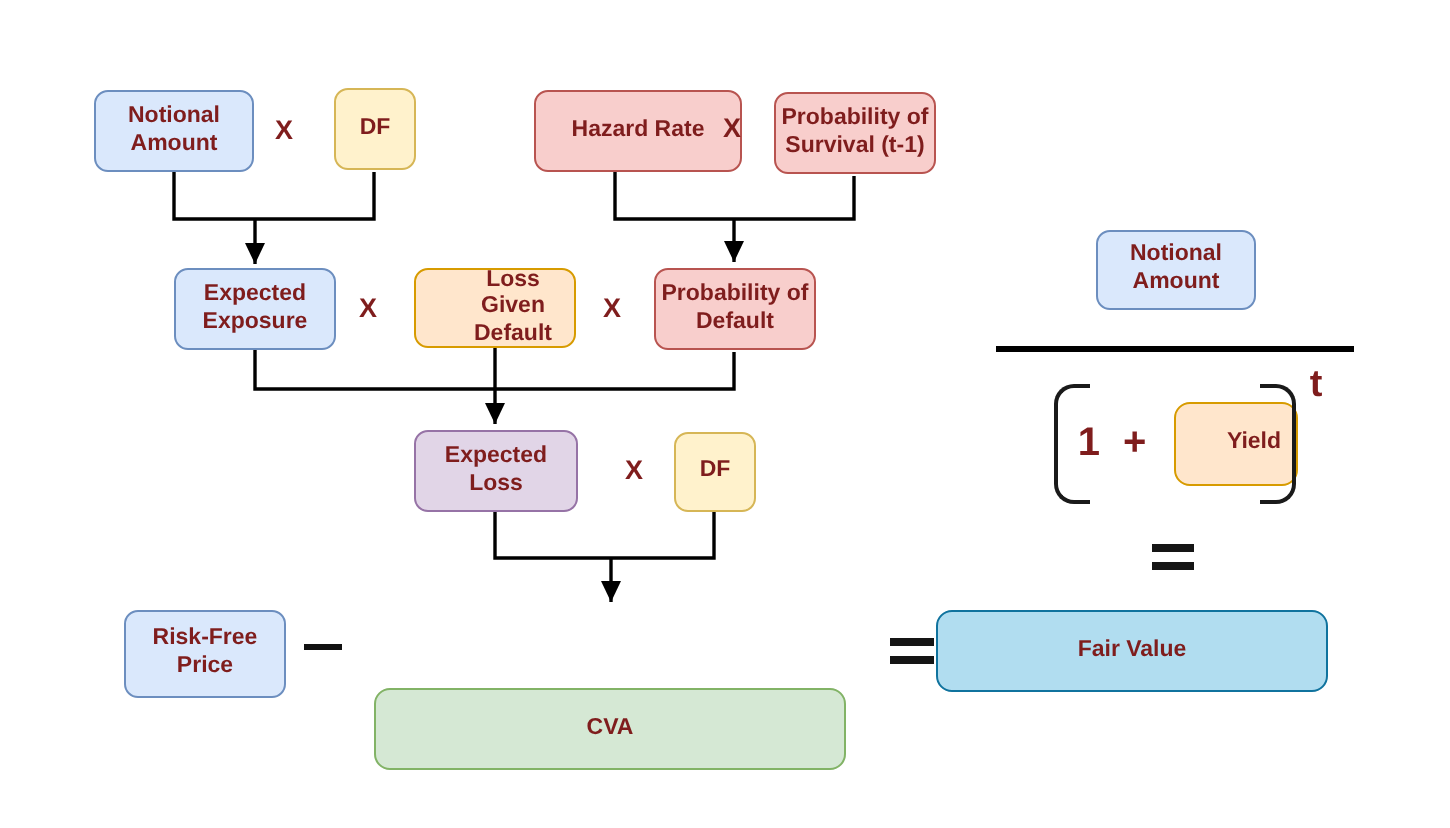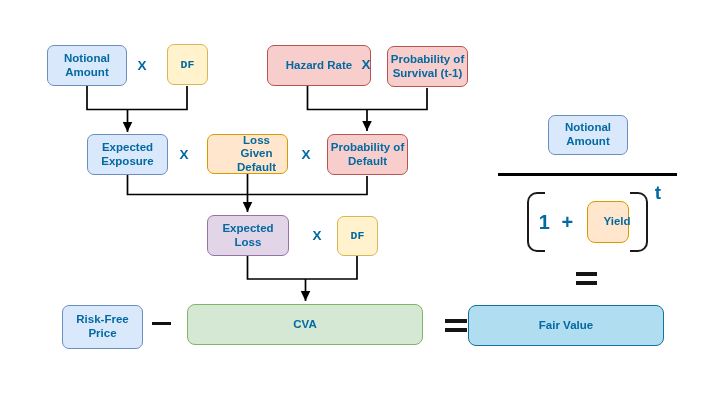--- a/index.html
+++ b/index.html
@@ -1,32 +1,32 @@
 <!DOCTYPE html>
 <html><head>
 <meta charset="utf-8">
 <style>
   html,body{margin:0;padding:0;background:#ffffff;}
   .canvas{
     position:relative;width:725px;height:414px;background:#ffffff;overflow:hidden;
-    font-family:"Liberation Sans","DejaVu Sans",sans-serif;color:#0369a1;
+    font-family:"Liberation Sans","DejaVu Sans",sans-serif;color:#7f1d1d;
   }
   .connectors{position:absolute;left:0;top:0;}
   .conn{fill:none;stroke:#000;stroke-width:1.7px;}
   .box{
     position:absolute;display:flex;align-items:center;justify-content:center;
     text-align:center;font-weight:bold;font-size:11.5px;line-height:1.18;
     white-space:pre-line;border-radius:7px;box-sizing:border-box;padding:1px;
   }
   .blue    {background:#dae8fc;border:1.5px solid #6c8ebf;}
-  .yellow  {background:#fff2cc;border:1.5px solid #d6b656;font-family:Liberation Mono, monospace;}
+  .yellow  {background:#fff2cc;border:1.5px solid #d6b656;}
   .red     {background:#f8cecc;border:1.5px solid #b85450;}
   .orange  {background:#ffe6cc;border:1.5px solid #d79b00;padding-left:19px;}
   .purple  {background:#e1d5e7;border:1.5px solid #9673a6;}
-  .green   {background:#d5e8d4;border:1.5px solid #82b366;}
+  .green   {background:#d5e8d4;border:1.5px solid #82b366;margin-top:40px;}
   .cyan    {background:#b1ddf0;border:1.5px solid #10739e;}
   .r8{border-radius:8px;}
   .op{
     position:absolute;font-weight:bold;font-size:13.5px;
     transform:translate(-50%,-50%);white-space:nowrap;
   }
   .one-plus{font-size:20px;word-spacing:6px;}
   .sup{font-size:19px;}
   .minus{
     position:absolute;width:19px;height:0;border-top:3.4px solid #111;
@@ -95,18 +95,18 @@
   <div class="minus" style="left:152px;top:322px"></div>
   <div class="box green r8" style="left:187px;top:304px;width:236px;height:41px">CVA</div>
   <div class="eq eq-main"></div>
   <div class="box cyan r8" style="left:468px;top:305px;width:196px;height:41px">Fair Value</div>
 
   <div class="box blue" style="left:548px;top:115px;width:80px;height:40px">Notional
 Amount</div>
   <div class="fraction-line"></div>
   <div class="bracket left"></div>
   <div class="op one-plus" style="left:556px;top:222px">1 +</div>
-  <div class="box orange r8" style="left:587px;top:201px;width:42px;height:42px">Yield</div>
+  <div class="box orange r8" style="left:587px;top:201px;width:62px;height:42px">Yield</div>
   <div class="bracket right"></div>
   <div class="op sup" style="left:658px;top:193px">t</div>
   <div class="eq eq-formula"></div>
 
 </div>
 
 </body></html>

